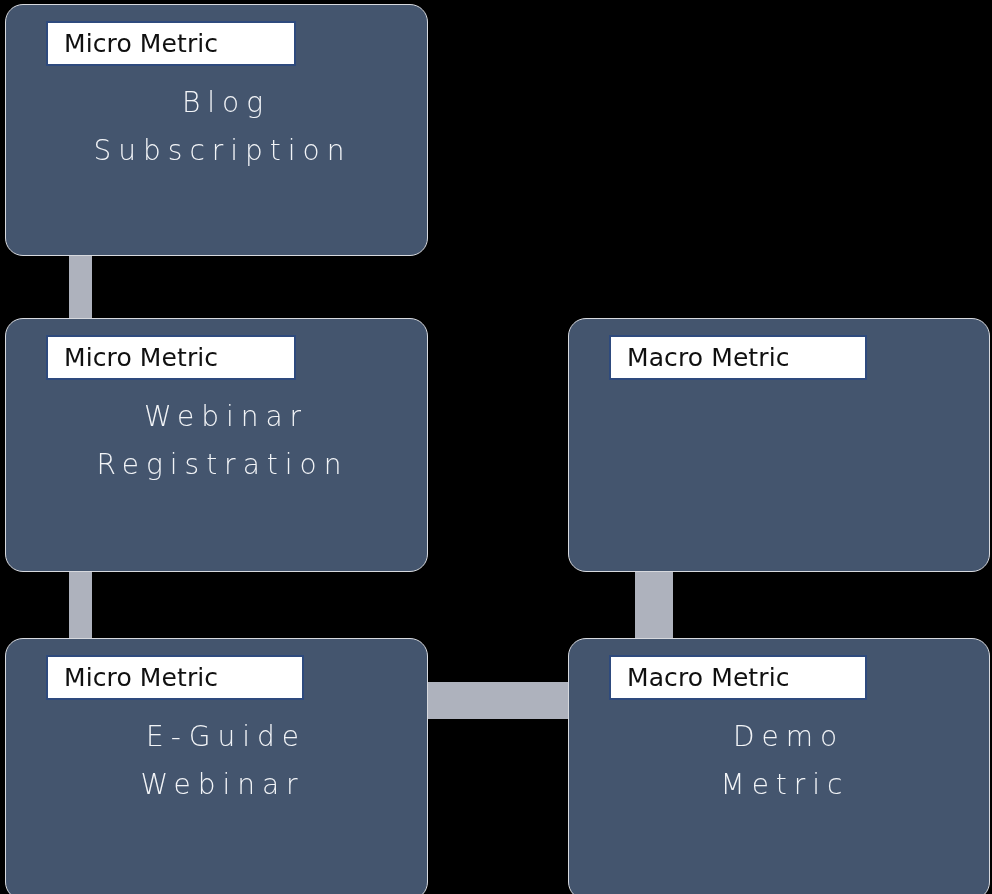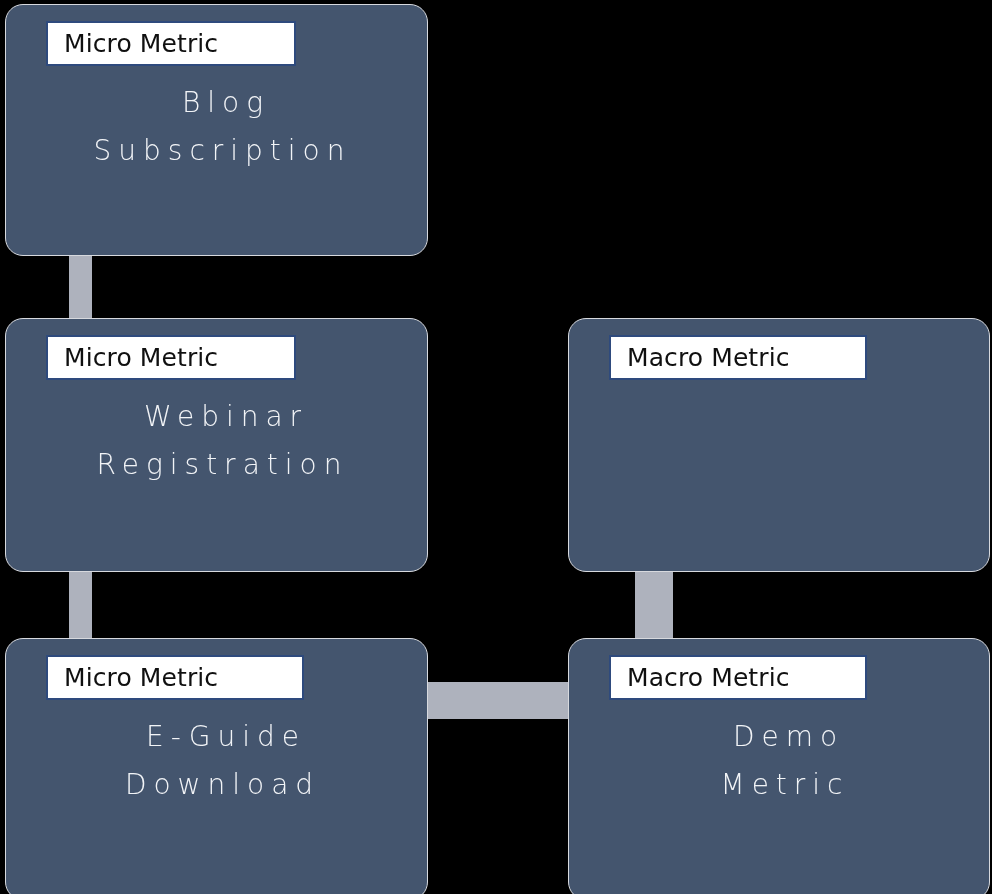--- a/index.html
+++ b/index.html
@@ -97,21 +97,21 @@
 
   <div class="card col-left row-2">
     <div class="card-label label-pos">Micro Metric</div>
     <div class="card-title title-pos">Webinar
 Registration</div>
   </div>
 
   <div class="card col-left row-3">
     <div class="card-label label-pos-wide">Micro Metric</div>
     <div class="card-title title-pos">E-Guide
-Download</div>
+Webinar</div>
   </div>
 
   <div class="card col-right row-2">
     <div class="card-label label-pos-wide">Macro Metric</div>
   </div>
 
   <div class="card col-right row-3">
     <div class="card-label label-pos-wide">Macro Metric</div>
     <div class="card-title title-pos">Demo
 Metric</div>

